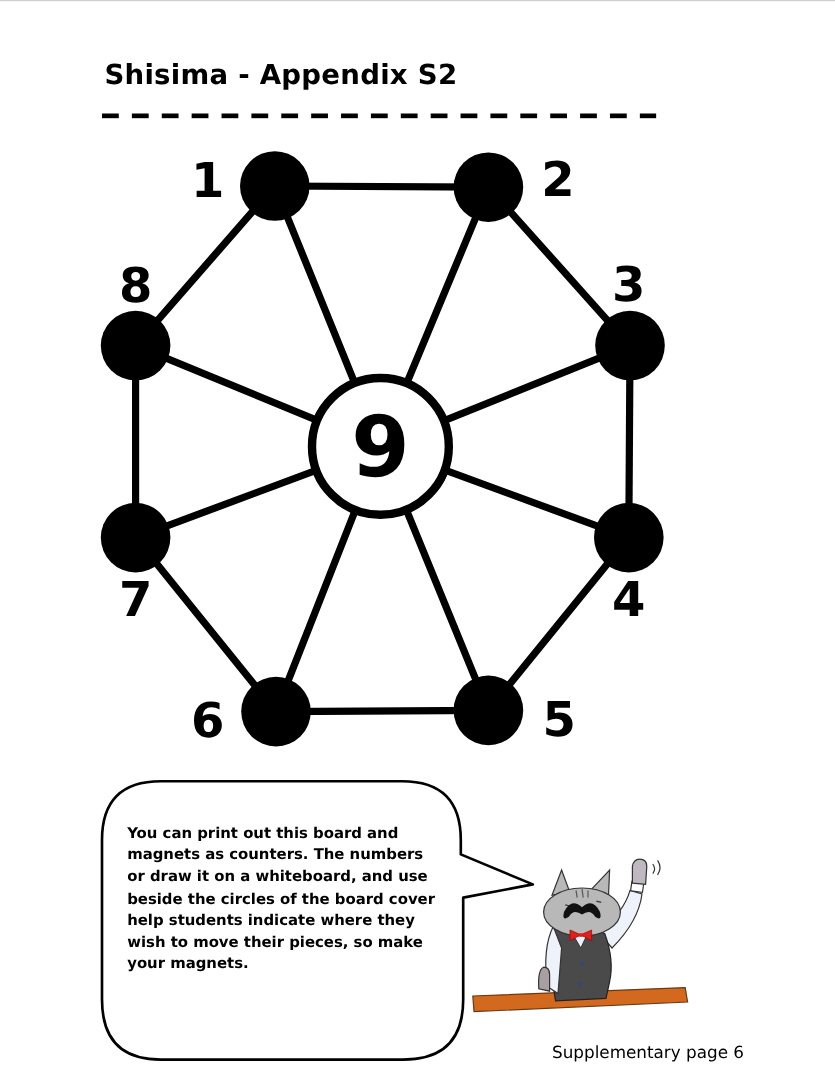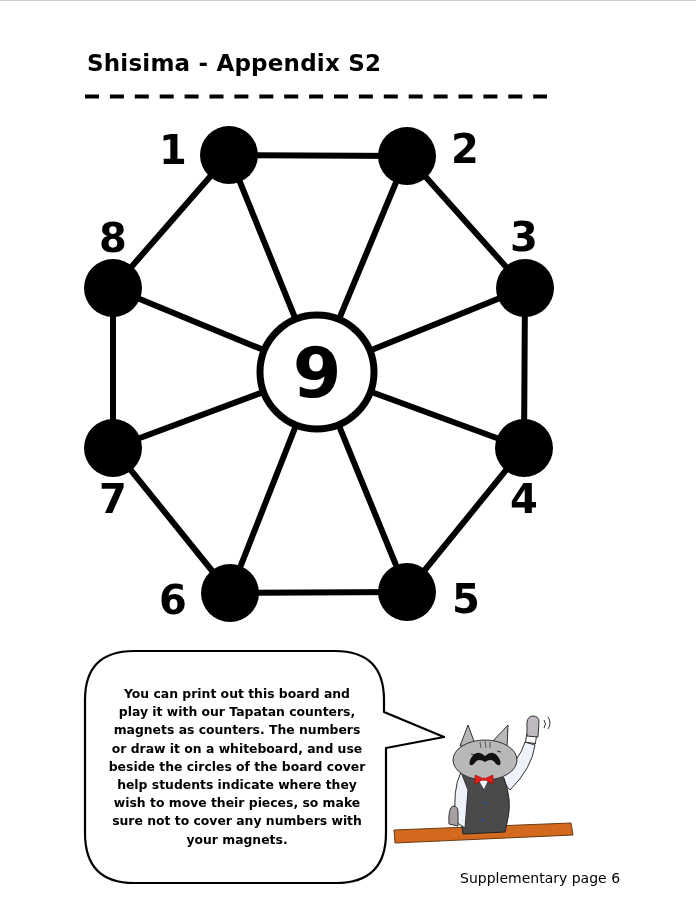--- a/index.html
+++ b/index.html
@@ -2,21 +2,21 @@
 <html><head>
 <meta charset="utf-8">
 <style>
   html, body { margin: 0; padding: 0; background: #ffffff; }
   body { width: 696px; height: 898px; position: relative; overflow: hidden; font-family: "Liberation Sans", sans-serif; }
   .top-rule { position: absolute; left: 0; top: 0; width: 696px; height: 1px; background: #cfcfcf; }
   .page-title { position: absolute; left: 87px; top: 50px; font-family: "DejaVu Sans", sans-serif; font-weight: bold; font-size: 23px; color: #000; letter-spacing: 0.2px; white-space: nowrap; }
   .dash-rule { position: absolute; left: 85px; top: 94px; width: 462px; height: 5px; }
   .board { position: absolute; left: 0; top: 0; width: 696px; height: 898px; pointer-events: none; }
   .board .hit { pointer-events: auto; cursor: pointer; }
-  .bubble-text { position: absolute; left: 106px; top: 685px; width: 262px; font-family: "DejaVu Sans", sans-serif; font-weight: bold; font-size: 12.4px; line-height: 18.2px; text-align: center; color: #000; }
+  .bubble-text { position: absolute; left: 106px; top: 685px; width: 262px; font-family: "DejaVu Sans", sans-serif; font-weight: bold; font-size: 12.4px; line-height: 18.2px; text-align: left; color: #000; }
   .bubble-text span { display: block; white-space: nowrap; }
   .footer { position: absolute; left: 460px; top: 870px; font-family: "DejaVu Sans", sans-serif; font-size: 14px; color: #000; white-space: nowrap; }
 </style>
 </head>
 <body>
 
 <div class="top-rule"></div>
 
 <div class="page-title">Shisima - Appendix S2</div>
 
@@ -105,23 +105,21 @@
 
     <path d="M485 756 Q476 748 470 760 Q468 768 474 764 Q478 757 485 762 Q492 757 496 764 Q502 768 500 760 Q494 748 485 756 Z" fill="#111"></path>
 
     <path d="M475 775 L484 779 L475 784 Z M493 775 L484 779 L493 784 Z" fill="#e0201a" stroke="#a00" stroke-width="0.6"></path>
     <circle cx="484" cy="779" r="1.6" fill="#e0201a"></circle>
   </g>
 </svg>
 
 <div class="bubble-text">
   <span>You can print out this board and</span>
-  <span>play it with our Tapatan counters,</span>
   <span>magnets as counters. The numbers</span>
   <span>or draw it on a whiteboard, and use</span>
   <span>beside the circles of the board cover</span>
   <span>help students indicate where they</span>
   <span>wish to move their pieces, so make</span>
-  <span>sure not to cover any numbers with</span>
   <span>your magnets.</span>
 </div>
 
 <div class="footer">Supplementary page 6</div>
 
 </body></html>

